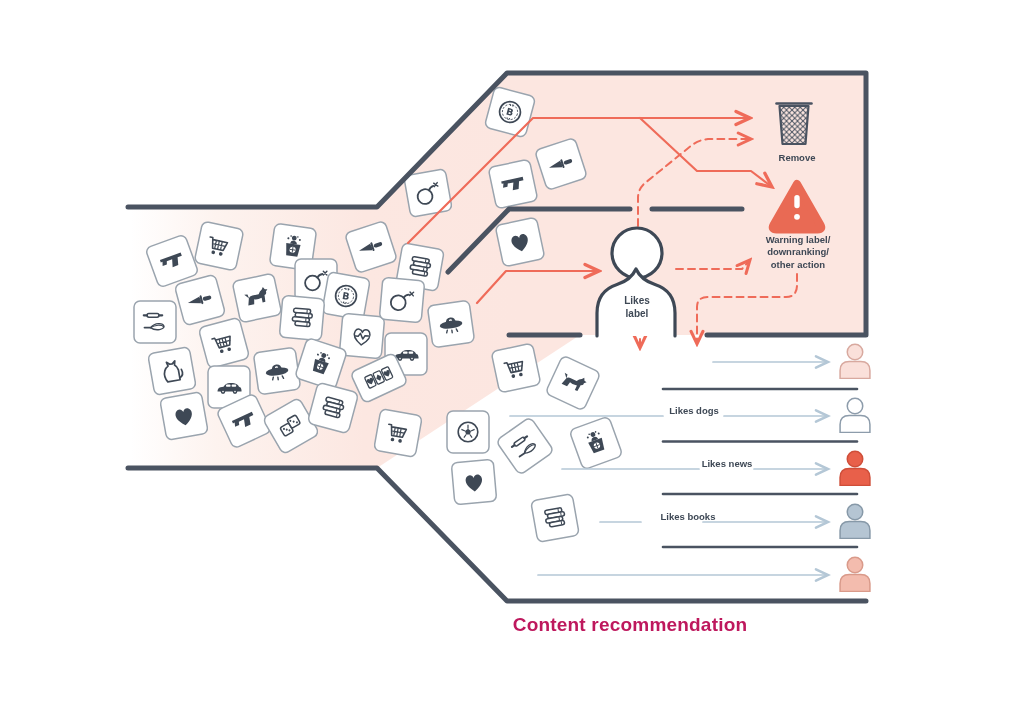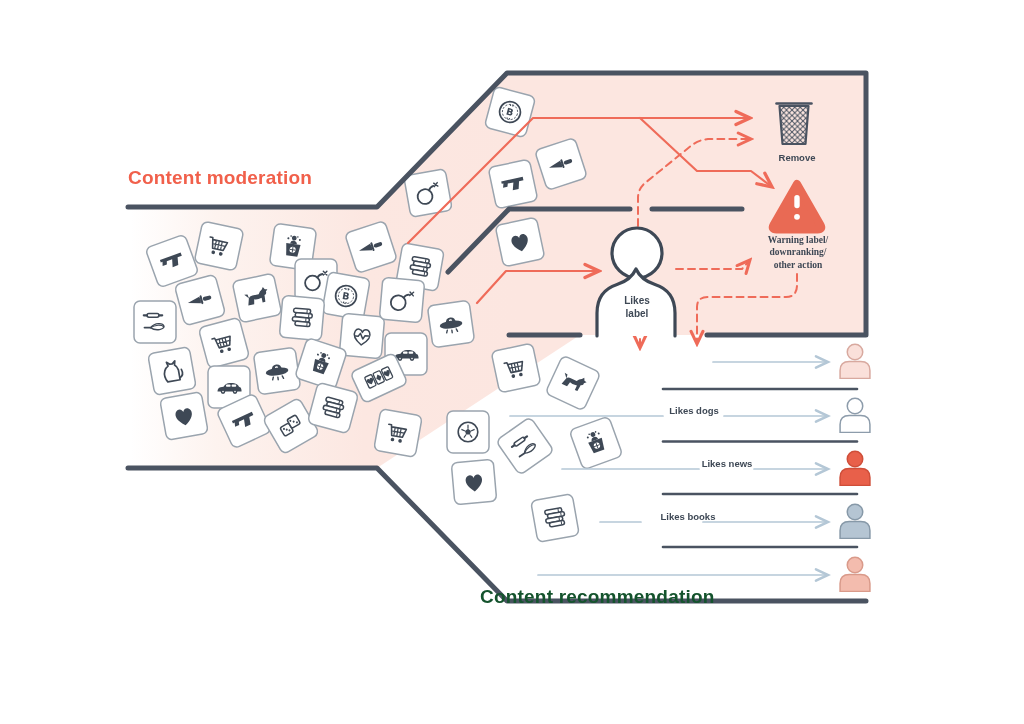--- a/index.html
+++ b/index.html
@@ -4,23 +4,23 @@
 <style>
   html,body{margin:0;padding:0;background:#ffffff;}
   #canvas{position:relative;width:1024px;height:724px;background:#ffffff;overflow:hidden;
           font-family:"Liberation Sans","DejaVu Sans",sans-serif;}
   #diagram{position:absolute;left:0;top:0;}
   .lbl{position:absolute;color:#3e4855;font-weight:700;}
   .lbl.center{text-align:center;}
   .title{font-size:19px;letter-spacing:.2px;}
   .small{font-size:9.5px;line-height:1.3;}
   #lbl-moderation{left:128px;top:167px;color:#f1604b;}
-  #lbl-recommendation{left:480px;top:586px;width:300px;text-align:left;color:#14532d;}
+  #lbl-recommendation{left:480px;top:614px;width:300px;text-align:center;color:#be185d;}
   #lbl-remove{left:765px;top:152px;width:64px;}
-  #lbl-warning{left:740px;top:234px;width:116px;font-family:Liberation Serif, serif;}
+  #lbl-warning{left:740px;top:234px;width:116px;}
   #lbl-human{left:599px;top:294px;width:76px;font-size:10px;}
   .rowlbl{width:80px;text-align:center;}
 </style>
 </head>
 <body>
 
 <div id="canvas">
 
 <svg id="diagram" width="1024" height="724" viewBox="0 0 1024 724">
   <defs>
@@ -359,21 +359,20 @@
     <rect x="794.3" y="195" width="5.4" height="13.2" rx="2.7" fill="#ffffff"></rect>
     <circle cx="797" cy="216.8" r="2.9" fill="#ffffff"></circle>
   </g>
 
   <g>
     <circle cx="637" cy="253" r="25" fill="#ffffff" stroke="#3e4855" stroke-width="3.2"></circle>
     <path d="M597,336 V313 Q597,291 617,284.5 Q631,280 636,269 Q641,280 655,284.5 Q675,291 675,313 V336" fill="#ffffff" stroke="#3e4855" stroke-width="3.2" stroke-linejoin="round" stroke-linecap="round"></path>
   </g>
 </svg>
 
-<div class="lbl title" id="lbl-moderation">Content moderation</div>
 <div class="lbl title" id="lbl-recommendation">Content recommendation</div>
 <div class="lbl small center" id="lbl-remove">Remove</div>
 <div class="lbl small center" id="lbl-warning">
   <div>Warning label/</div>
   <div>downranking/</div>
   <div>other action</div>
 </div>
 <div class="lbl small center" id="lbl-human">
   <div>Likes</div>
   <div>label</div>

